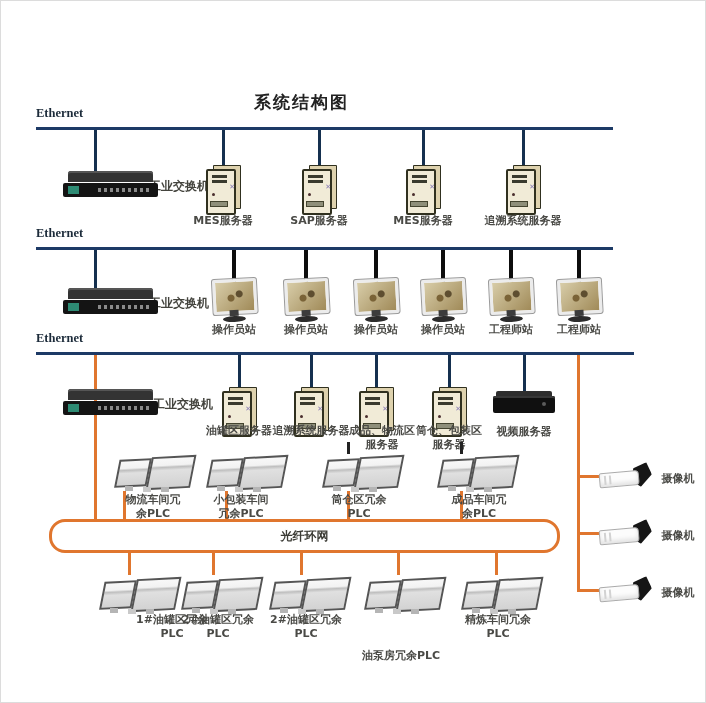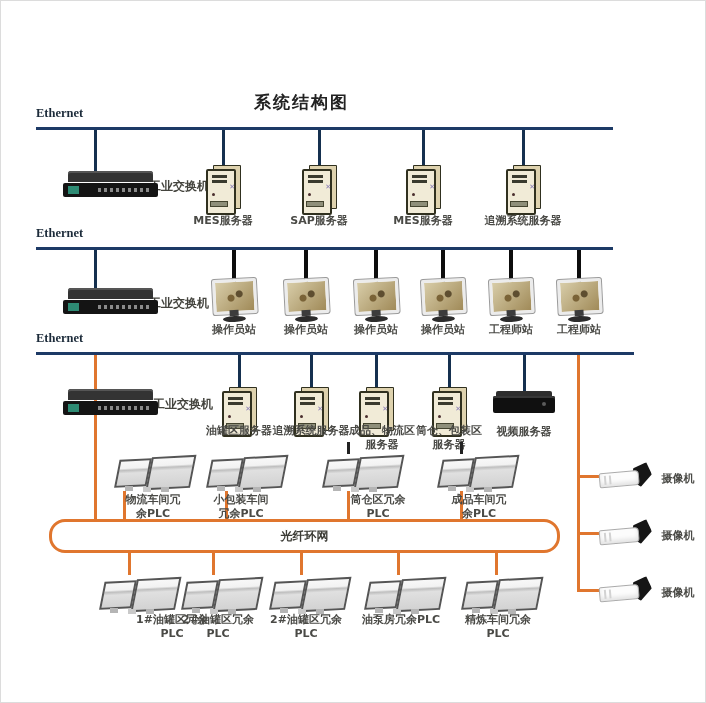--- a/index.html
+++ b/index.html
@@ -255,21 +255,21 @@
       <i class="b"></i>
     </div>
 
   <div class="vl org" style="left:122px;top:490px;height:30px;"></div>
   <div class="vl org" style="left:224px;top:490px;height:30px;"></div>
   <div class="vl org" style="left:346px;top:490px;height:30px;"></div>
   <div class="vl org" style="left:459px;top:490px;height:30px;"></div>
 
   <div class="lbl" style="left:120px;top:492px;width:64px;">物流车间冗余PLC</div>
   <div class="lbl" style="left:208px;top:492px;width:64px;">小包装车间冗余PLC</div>
-  <div class="lbl" style="left:345px;top:492px;width:64px;">筒仓区冗余PLC</div>
+  <div class="lbl" style="left:326px;top:492px;width:64px;">筒仓区冗余PLC</div>
   <div class="lbl" style="left:446px;top:492px;width:64px;">成品车间冗余PLC</div>
 
   <div class="ring">
     <span>光纤环网</span>
   </div>
 
   <div class="vl org" style="left:127px;top:546px;height:28px;"></div>
   <div class="vl org" style="left:211px;top:546px;height:28px;"></div>
   <div class="vl org" style="left:299px;top:546px;height:28px;"></div>
   <div class="vl org" style="left:396px;top:546px;height:28px;"></div>
@@ -292,16 +292,16 @@
       <i class="b"></i>
     </div>
   <div class="plc" style="left:457px;top:572px;">
       <i class="a"></i>
       <i class="b"></i>
     </div>
 
   <div class="lbl" style="left:98px;top:612px;width:74px;margin-left:36px;">1#油罐区冗余PLC</div>
   <div class="lbl" style="left:180px;top:612px;width:74px;">2#油罐区冗余PLC</div>
   <div class="lbl" style="left:268px;top:612px;width:74px;">2#油罐区冗余PLC</div>
-  <div class="lbl" style="left:354px;top:612px;width:92px;">油泵房冗余PLC</div>
+  <div class="lbl" style="left:354px;top:648px;width:92px;">油泵房冗余PLC</div>
   <div class="lbl" style="left:460px;top:612px;width:74px;">精炼车间冗余PLC</div>
 
 </div>
 
 </body></html>

